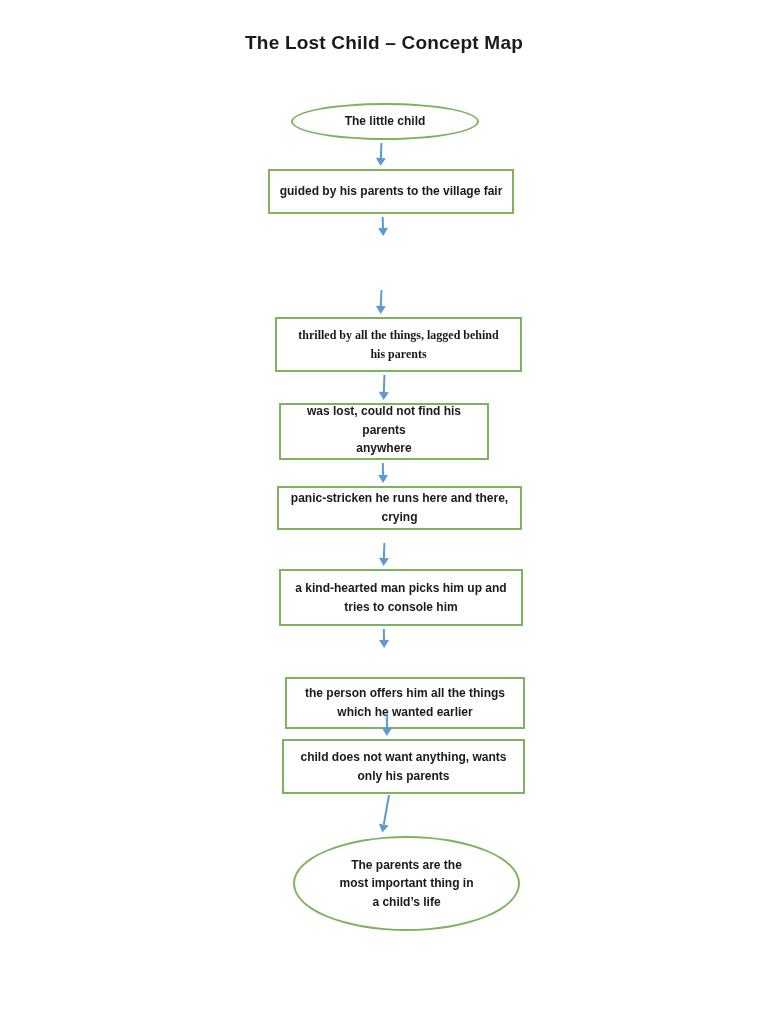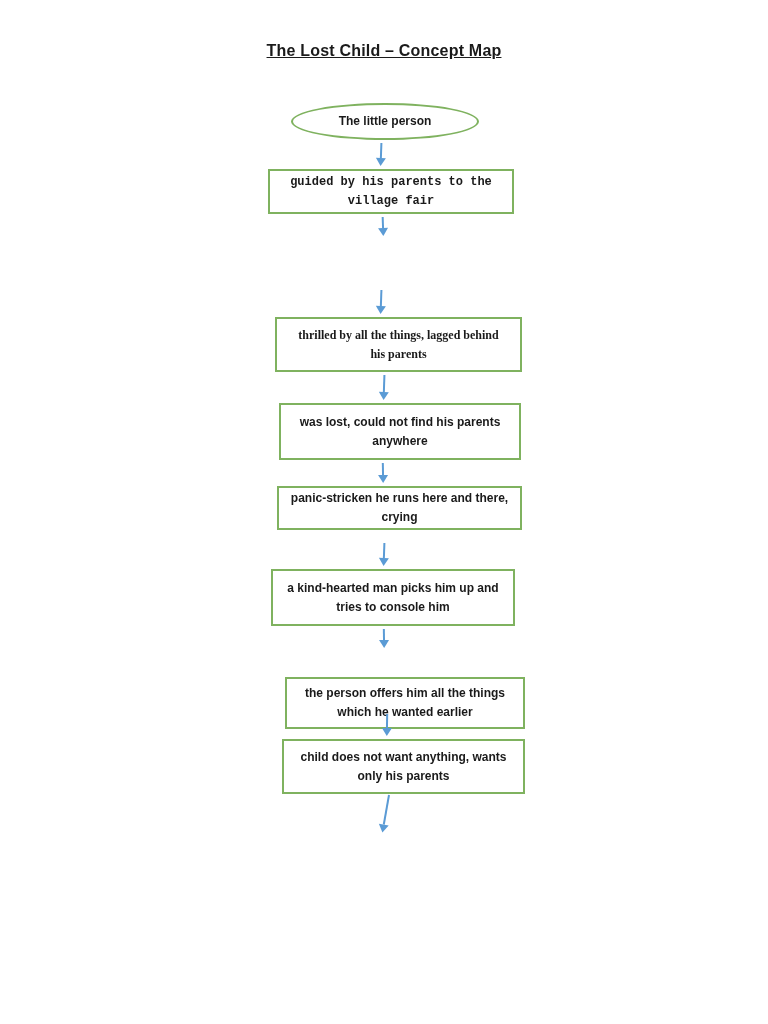--- a/index.html
+++ b/index.html
@@ -13,26 +13,25 @@
   body{font-family:"Liberation Sans",sans-serif;}
   .page{
     position:relative;
     width:768px;height:1024px;
     background:var(--bg);
     overflow:hidden;
     margin:0 auto;
   }
   .title{
     position:absolute;
-    top:42px;left:0;width:100%;
+    top:32px;left:0;width:100%;
     text-align:center;
-    font-size:16px;
+    font-size:19px;
     font-weight:bold;
     color:var(--text);
-    text-decoration:underline;
     letter-spacing:0.2px;
   }
   .node{
     position:absolute;
     display:flex;
     align-items:center;
     justify-content:center;
     background:#ffffff;
     border:2px solid var(--node-border);
     color:var(--text);
@@ -43,26 +42,26 @@
     font-weight:bold;
     line-height:1.55;
     text-align:center;
     white-space:pre-line;
     padding:0 6px;
   }
   .ellipse{border-radius:50%;border-width:2px;}
 
   
   .n0{left:291px;top:103px;width:188px;height:37px;}
-  .n1{left:268px;top:169px;width:246px;height:45px;font-family:Liberation Mono, monospace;}
+  .n1{left:268px;top:169px;width:246px;height:45px;}
   .n2{left:274px;top:238px;width:245px;height:48px;}
   .n3{left:275px;top:317px;width:247px;height:55px;font-family:Liberation Serif, serif;}
-  .n4{left:279px;top:403px;width:242px;height:57px;}
+  .n4{left:279px;top:403px;width:210px;height:57px;align-items:flex-end;}
   .n5{left:277px;top:486px;width:245px;height:44px;}
-  .n6{left:271px;top:569px;width:244px;height:57px;}
+  .n6{left:279px;top:569px;width:244px;height:57px;}
   .n7{left:285px;top:677px;width:240px;height:52px;}
   .n8{left:282px;top:739px;width:243px;height:55px;}
   .n9{left:293px;top:836px;width:227px;height:95px;}
 
   
   .arrow{
     position:absolute;
     width:12px;
     display:flex;
     flex-direction:column;
@@ -86,21 +85,21 @@
   .a9{left:383px;top:795px;height:38px;transform:rotate(10deg);transform-origin:top center;}
 </style>
 </head>
 <body>
 
 <div class="page">
 
   <h1 class="title">The Lost Child – Concept Map</h1>
 
   <div class="node ellipse n0">
-    <span class="node-label">The little person</span>
+    <span class="node-label">The little child</span>
   </div>
 
   <div class="arrow a1">
     <span class="stem"></span>
     <span class="head"></span>
   </div>
 
   <div class="node n1">
     <span class="node-label">guided by his parents to the village fair</span>
   </div>
@@ -169,14 +168,19 @@
   <div class="node n8">
     <span class="node-label">child does not want anything, wants
 only his parents</span>
   </div>
 
   <div class="arrow a9">
     <span class="stem"></span>
     <span class="head"></span>
   </div>
 
+  <div class="node ellipse n9">
+    <span class="node-label">The parents are the
+most important thing in
+a child’s life</span>
+  </div>
 
 </div>
 
 </body></html>

